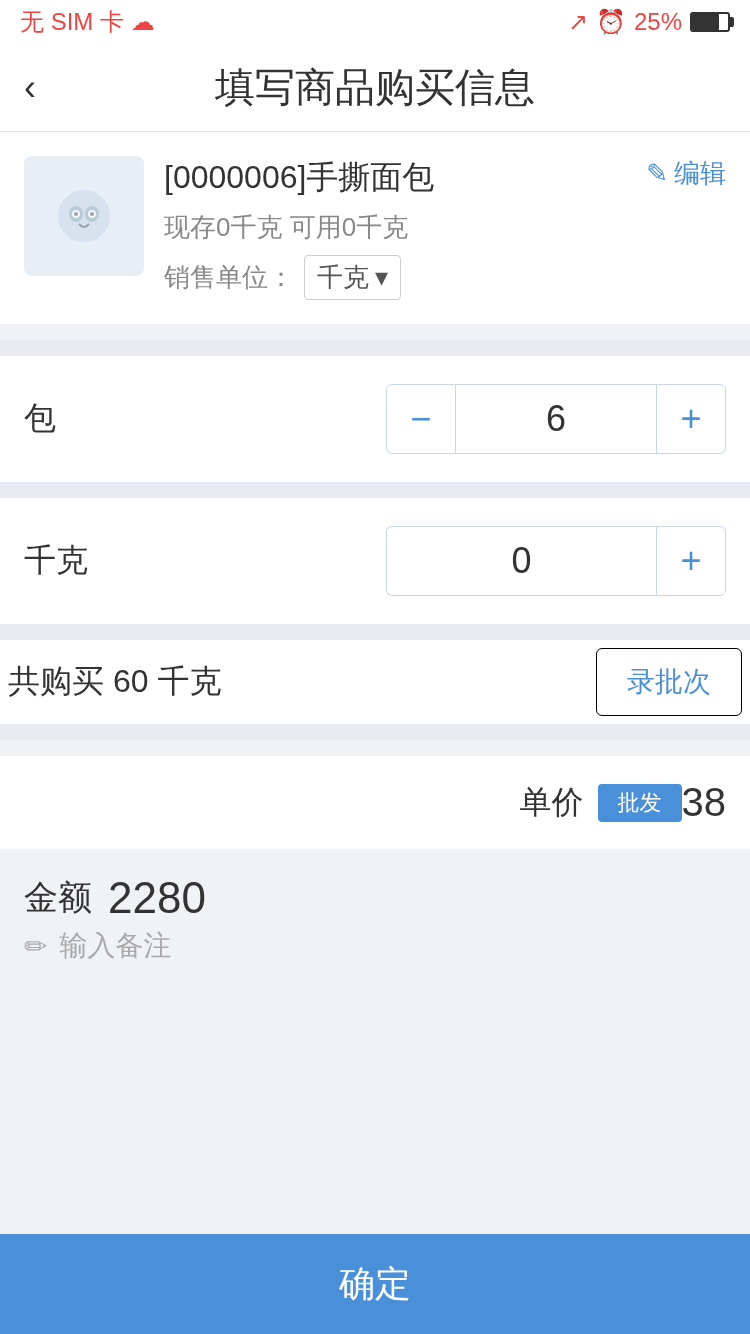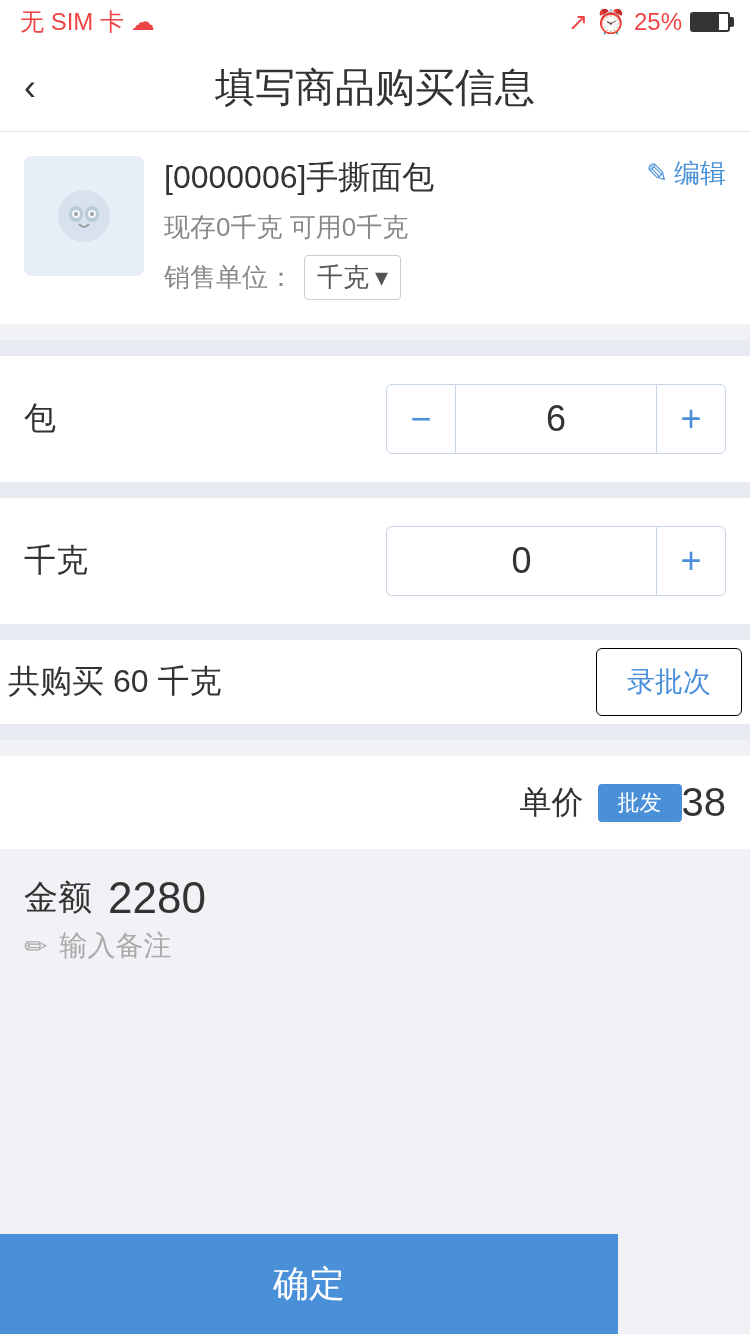--- a/index.html
+++ b/index.html
@@ -270,21 +270,21 @@
       flex: 1;
       background: #f0f2f5;
       min-height: 300px;
     }
 
     
     .confirm-btn {
       position: fixed;
       bottom: 0;
       left: 0;
-      width: 618px;
+      width: 750px;
       height: 100px;
       background: #4a90d9;
       display: flex;
       align-items: center;
       justify-content: center;
       font-size: 36px;
       color: #fff;
       cursor: pointer;
       z-index: 100;
     }

